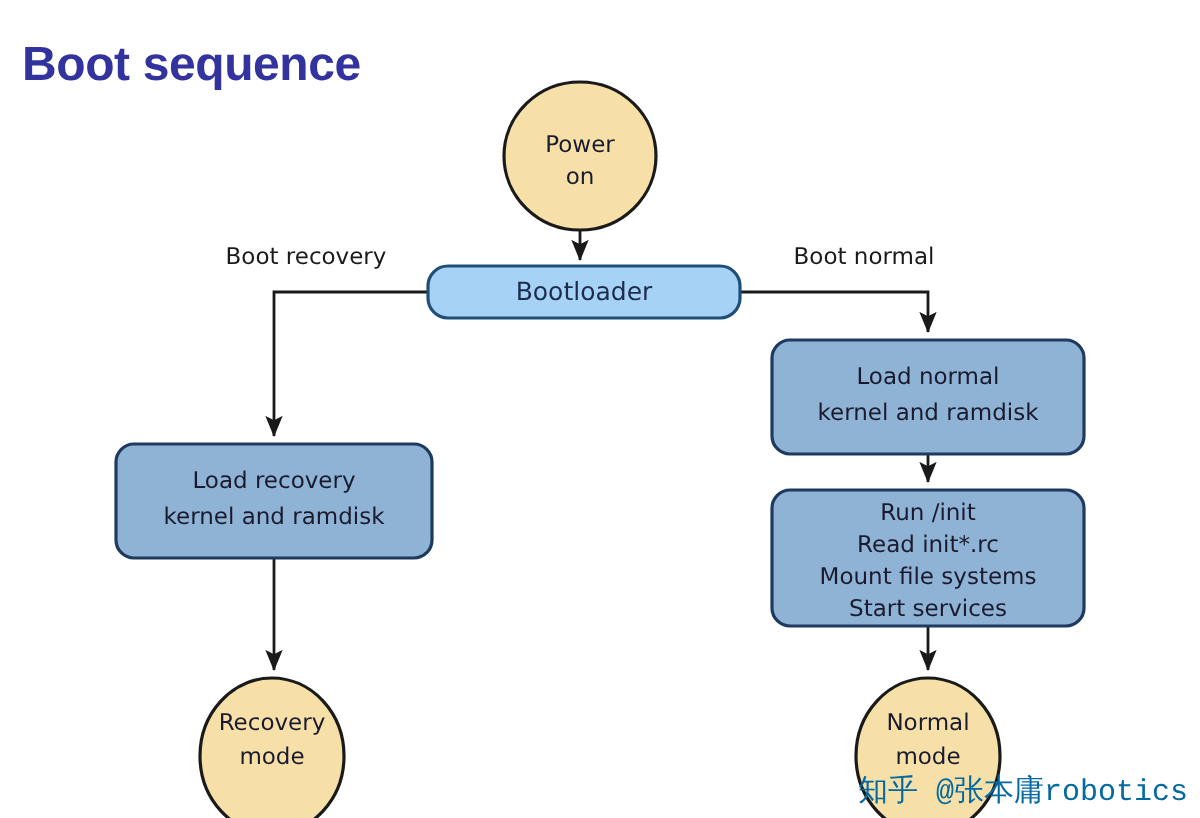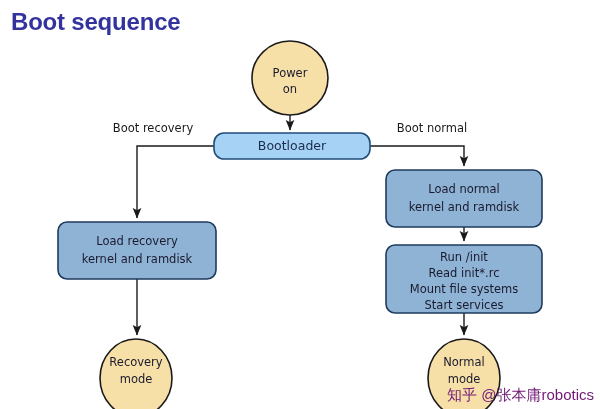--- a/index.html
+++ b/index.html
@@ -13,21 +13,21 @@
   #stage {
     position: relative;
     width: 600px;
     height: 409px;
     background: #ffffff;
     overflow: hidden;
   }
   #page-title {
     position: absolute;
     left: 11px;
-    top: 8px;
+    top: 19px;
     font-size: 24px;
     font-weight: bold;
     color: #3333A0;
     letter-spacing: -0.2px;
     font-family: "Liberation Sans", sans-serif;
     white-space: nowrap;
   }
   #diagram-svg {
     position: absolute;
     left: 0;
@@ -50,22 +50,22 @@
     font-family: "DejaVu Sans", "Liberation Sans", sans-serif;
     font-size: 11.5px;
     fill: #1a1a1a;
     text-anchor: middle;
   }
   .watermark {
     position: absolute;
     right: 6px;
     bottom: 4px;
     font-size: 15px;
-    color: #701a75;
-    font-family: Liberation Sans, sans-serif;
+    color: #0369a1;
+    font-family: Liberation Mono, monospace;
     white-space: nowrap;
     pointer-events: none;
     margin-top: 44px;
   }
 </style>
 </head>
 <body>
 
 <div id="stage">
 

